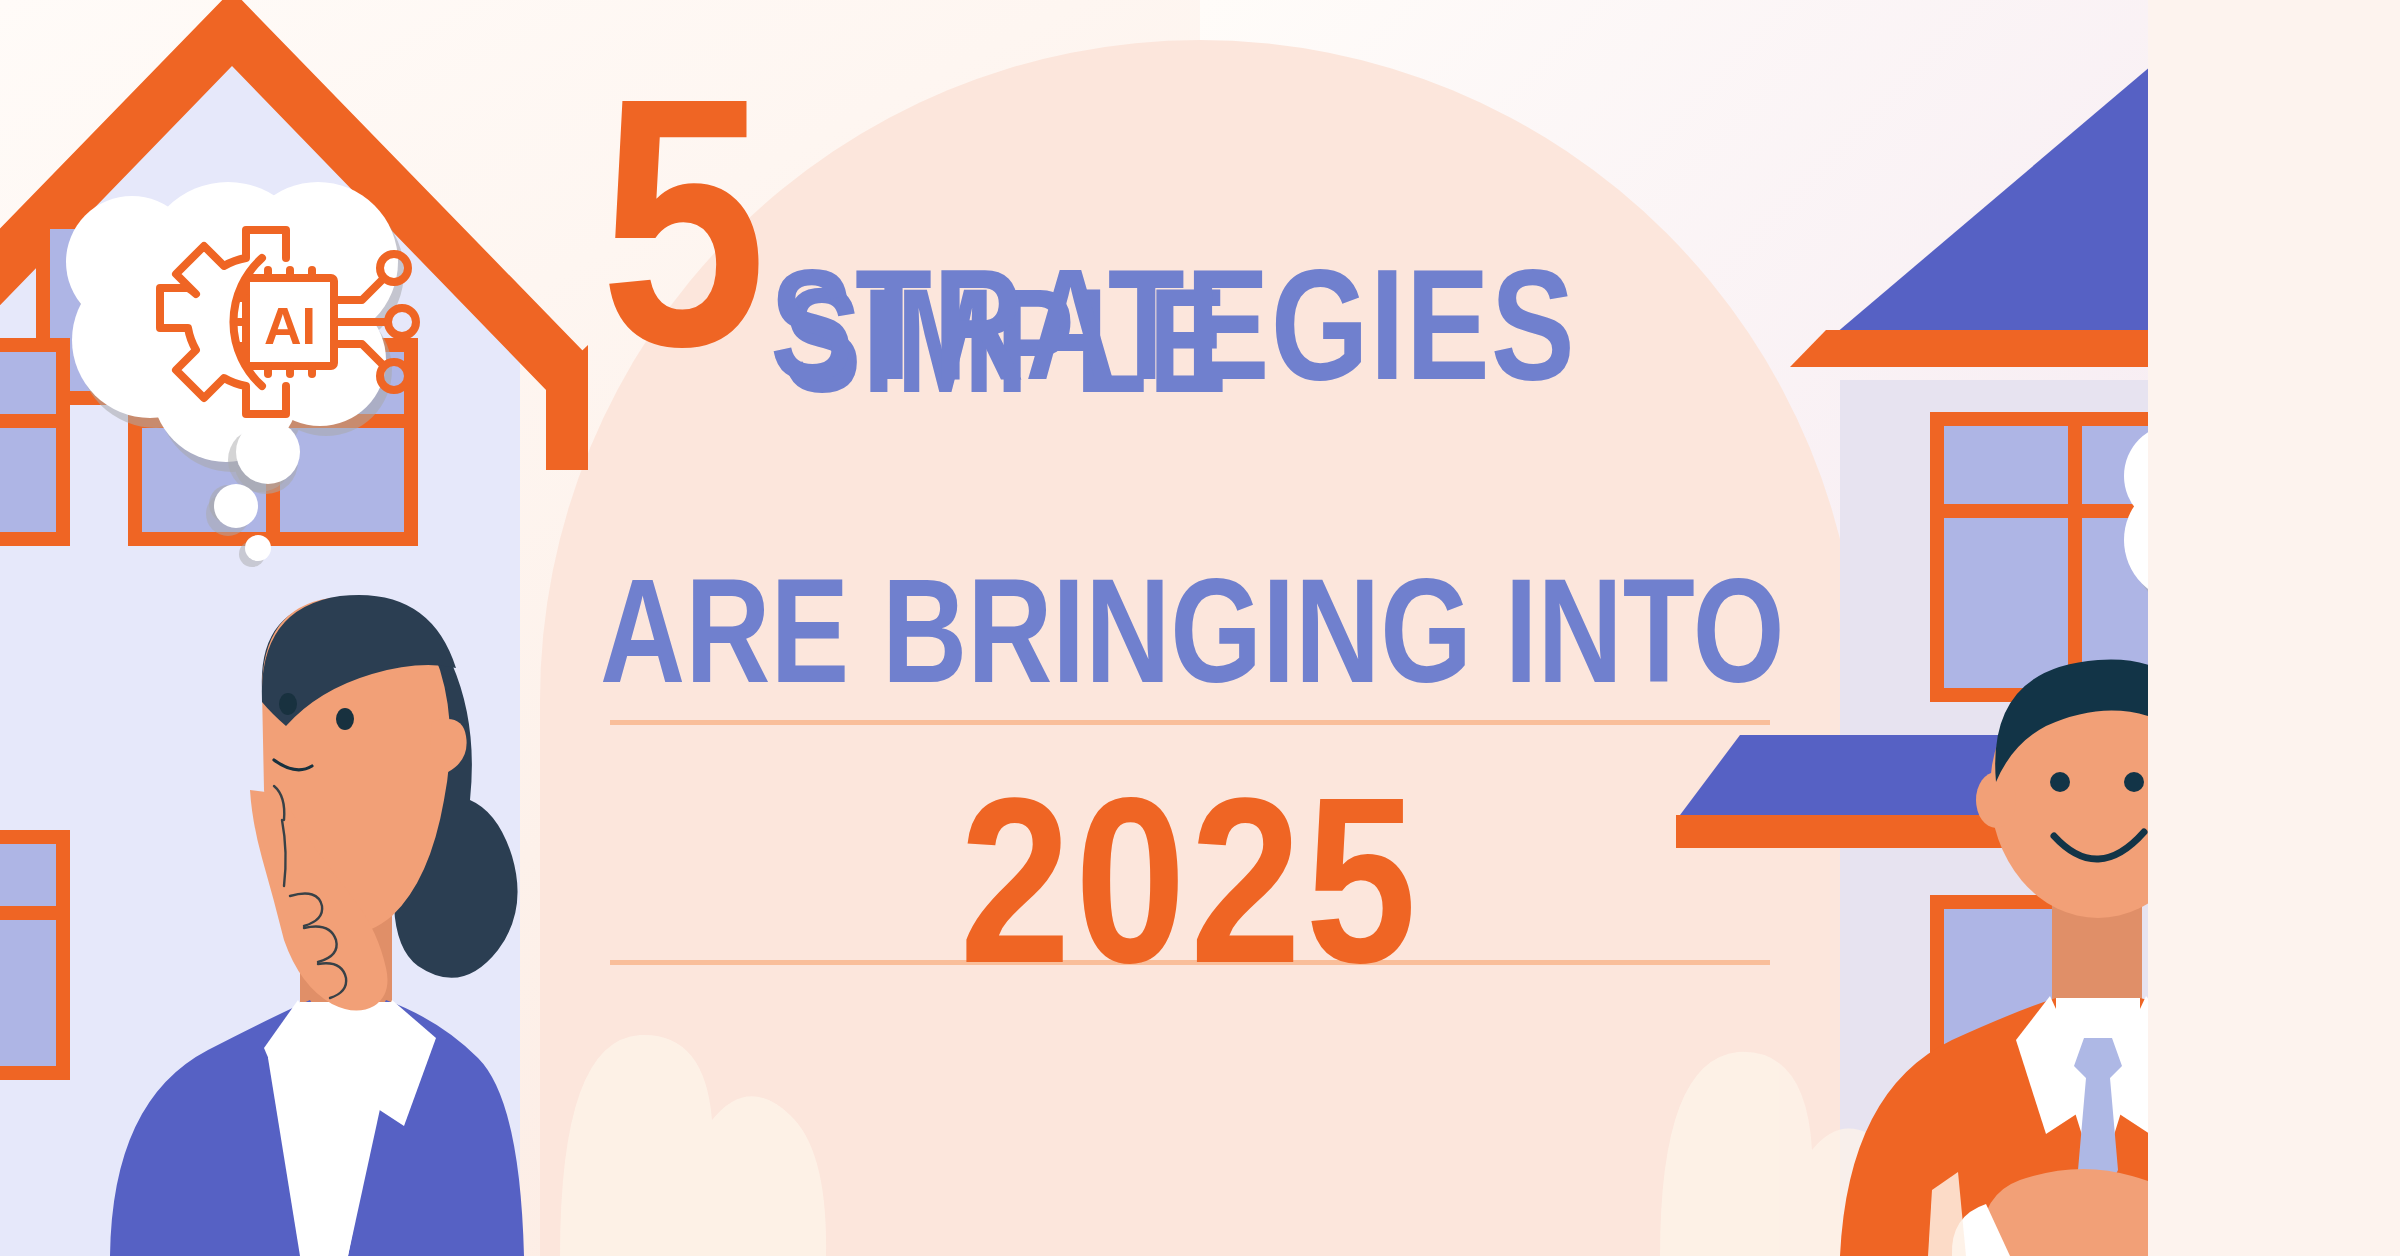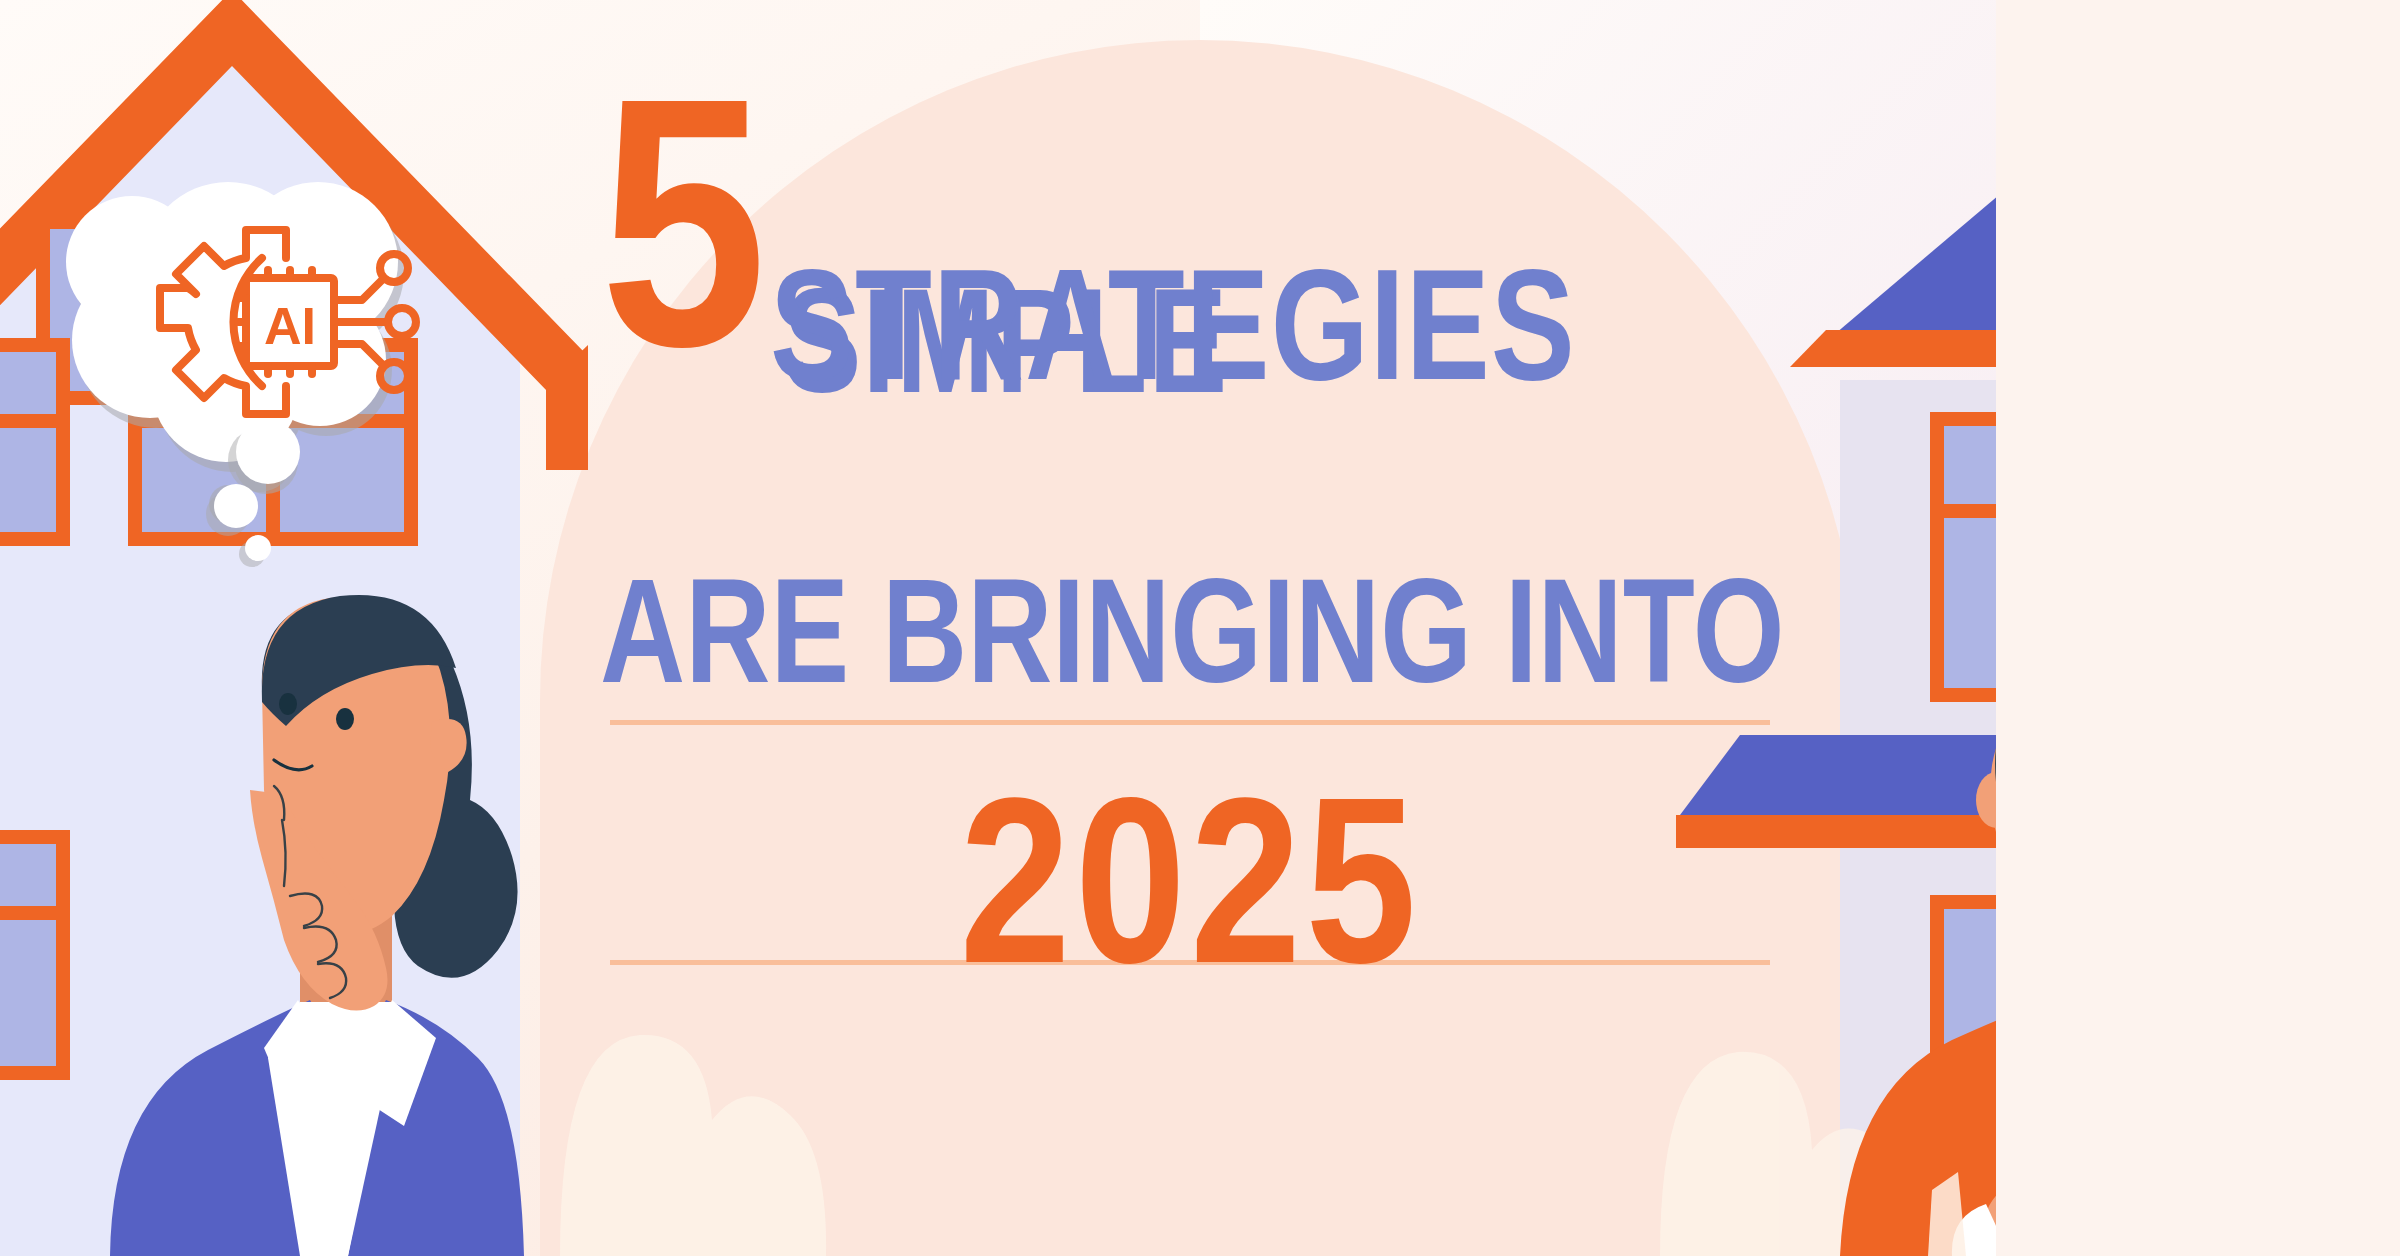--- a/index.html
+++ b/index.html
@@ -2,21 +2,21 @@
 <html><head>
 <meta charset="utf-8">
 <style>
   * { margin:0; padding:0; box-sizing:border-box; }
   html,body { width:2400px; height:1256px; overflow:hidden; }
   body {
     font-family:"Liberation Sans", sans-serif;
     background:#FDF3EE;
     position:relative;
   }
-  #stage { position:absolute; inset:0; width:1996px; height:1256px; overflow:hidden; }
+  #stage { position:absolute; inset:0; width:2148px; height:1256px; overflow:hidden; }
   #stage > svg { position:absolute; top:0; left:0; }
 
   
   .headline {
     position:absolute;
     left:600px; top:80px;
     width:1230px; height:820px;
     z-index:40;
     pointer-events:none;
   }

